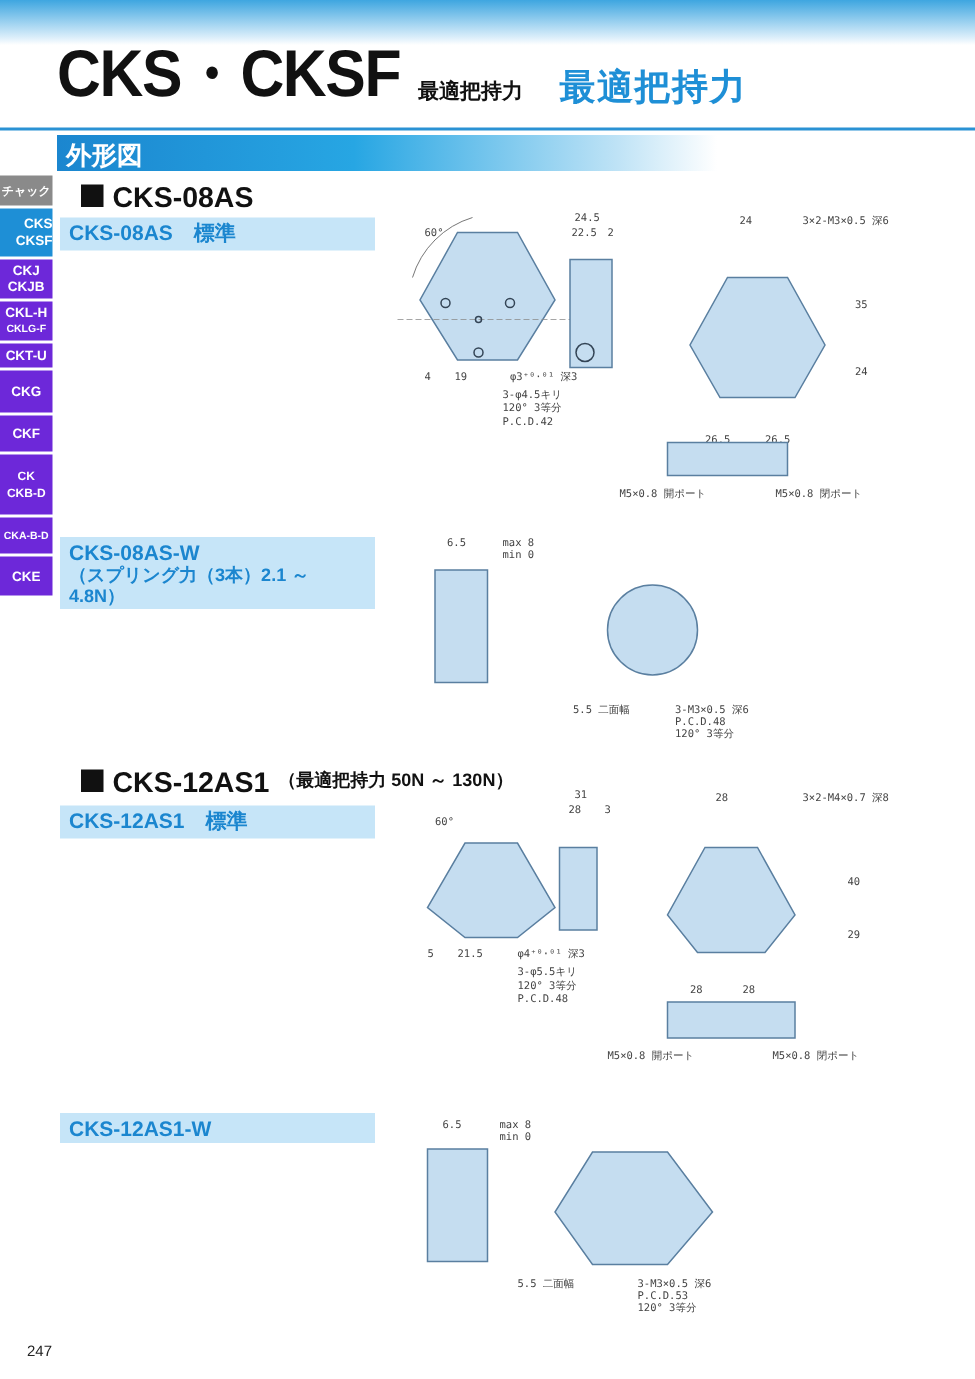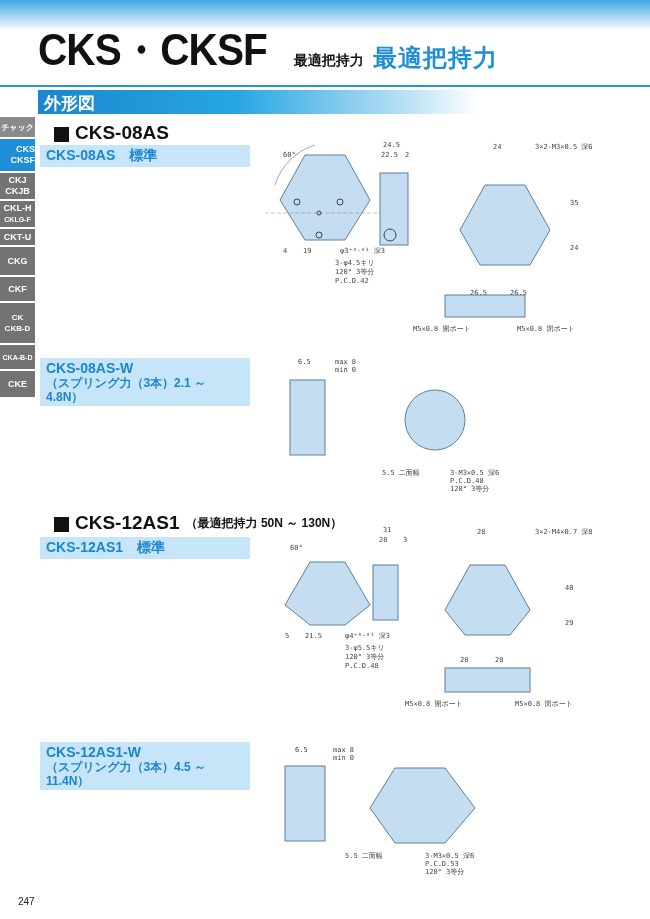--- a/index.html
+++ b/index.html
@@ -1,32 +1,32 @@
 <!DOCTYPE html>
 <html><head>
 <meta charset="utf-8">
 <style>
   * { box-sizing: border-box; margin: 0; padding: 0; }
   body { width: 650px; height: 919px; background: #fff; font-family: "Liberation Sans", "DejaVu Sans", sans-serif; position: relative; overflow: hidden; }
   .top-band { position: absolute; left: 0; top: 0; width: 650px; height: 30px; background: linear-gradient(#3ea6e0, #dff0fb 85%, #fff); }
-  .title-wrap { position: absolute; left: 38px; top: 28px; display: flex; align-items: flex-end; gap: 15px; }
+  .title-wrap { position: absolute; left: 38px; top: 28px; display: flex; align-items: flex-end; }
   .title-main { font-family: "Liberation Sans", sans-serif; font-weight: bold; font-size: 44px; letter-spacing: -1px; color: #111; line-height: 44px; transform: scaleX(0.92); transform-origin: left bottom; }
   .title-series { font-size: 14px; font-weight: bold; color: #111; margin-left: -8px; margin-bottom: 2px; }
   .title-sub { position: absolute; left: 373px; top: 42px; font-size: 24px; font-weight: bold; color: #1e8fd6; letter-spacing: 1px; }
   .title-rule { position: absolute; left: 0; top: 85px; width: 650px; height: 2px; background: #2a92d4; }
   .section-bar { position: absolute; left: 38px; top: 90px; width: 440px; height: 24px; background: linear-gradient(90deg, #1b86cf 0%, #27a6e3 45%, #bfe3f6 85%, rgba(255,255,255,0) 100%); }
   .section-bar span { position: absolute; left: 6px; top: 2px; color: #fff; font-weight: bold; font-size: 17px; }
 
   .sidebar { position: absolute; left: 0; top: 117px; width: 36px; }
   .side-item { width: 35px; margin-bottom: 2px; color: #fff; font-size: 9px; font-weight: bold; text-align: center; display: flex; flex-direction: column; justify-content: center; line-height: 11px; }
   .side-item.head { background: #8a8a8a; height: 20px; font-size: 8px; }
   .side-item.active { background: #1e8fd6; height: 32px; align-items: flex-end; }
-  .side-item.normal { background: #737373; height: 26px; align-items: center; }
-
-  .model-head { position: absolute; left: 40px; font-weight: bold; font-size: 19px; color: #111; display: flex; align-items: center; padding-left: 14px; }
+  .side-item.normal { background: #6d28d9; height: 26px; align-items: center; }
+
+  .model-head { position: absolute; left: 40px; font-weight: bold; font-size: 19px; color: #111; display: flex; align-items: flex-start; padding-left: 14px; }
   .model-head .sq { display: inline-block; width: 15px; height: 15px; background: #111; margin-right: 6px; position: relative; top: 1px; }
   .model-head .cap { font-size: 12px; margin-left: 6px; }
   .variant { position: absolute; left: 40px; background: #c6e5f8; color: #1b86cf; font-weight: bold; font-size: 14px; padding: 2px 6px; width: 210px; }
   .variant .l2 { display: block; font-size: 12px; line-height: 14px; }
 
   .drawing { position: absolute; }
   .dim { font-family: "DejaVu Sans Mono", monospace; font-size: 7px; fill: #444; }
   .page-num { position: absolute; left: 18px; top: 896px; font-size: 10px; color: #222; }
 </style>
 </head>
@@ -186,21 +186,20 @@
   </g>
   <g>
     <rect x="200" y="148" width="85" height="24" fill="#c5ddf0" stroke="#5a7fa0"></rect>
     <text class="dim" x="160" y="186">M5×0.8 開ポート</text>
     <text class="dim" x="270" y="186">M5×0.8 閉ポート</text>
   </g>
 </svg>
 
 <div class="variant" style="top:742px">
   <span>CKS-12AS1-W</span>
-  <span class="l2">（スプリング力（3本）4.5 ～ 11.4N）</span>
 </div>
 
 <svg class="drawing" style="left:275px; top:738px" width="240" height="150">
   <rect x="10" y="28" width="40" height="75" fill="#c5ddf0" stroke="#5a7fa0"></rect>
   <text class="dim" x="20" y="14">6.5</text>
   <text class="dim" x="58" y="14">max 8</text>
   <text class="dim" x="58" y="22">min 0</text>
   <polygon points="120,30 170,30 200,70 170,105 120,105 95,70" fill="#c5ddf0" stroke="#5a7fa0"></polygon>
   <text class="dim" x="70" y="120">5.5 二面幅</text>
   <text class="dim" x="150" y="120">3-M3×0.5 深6</text>

